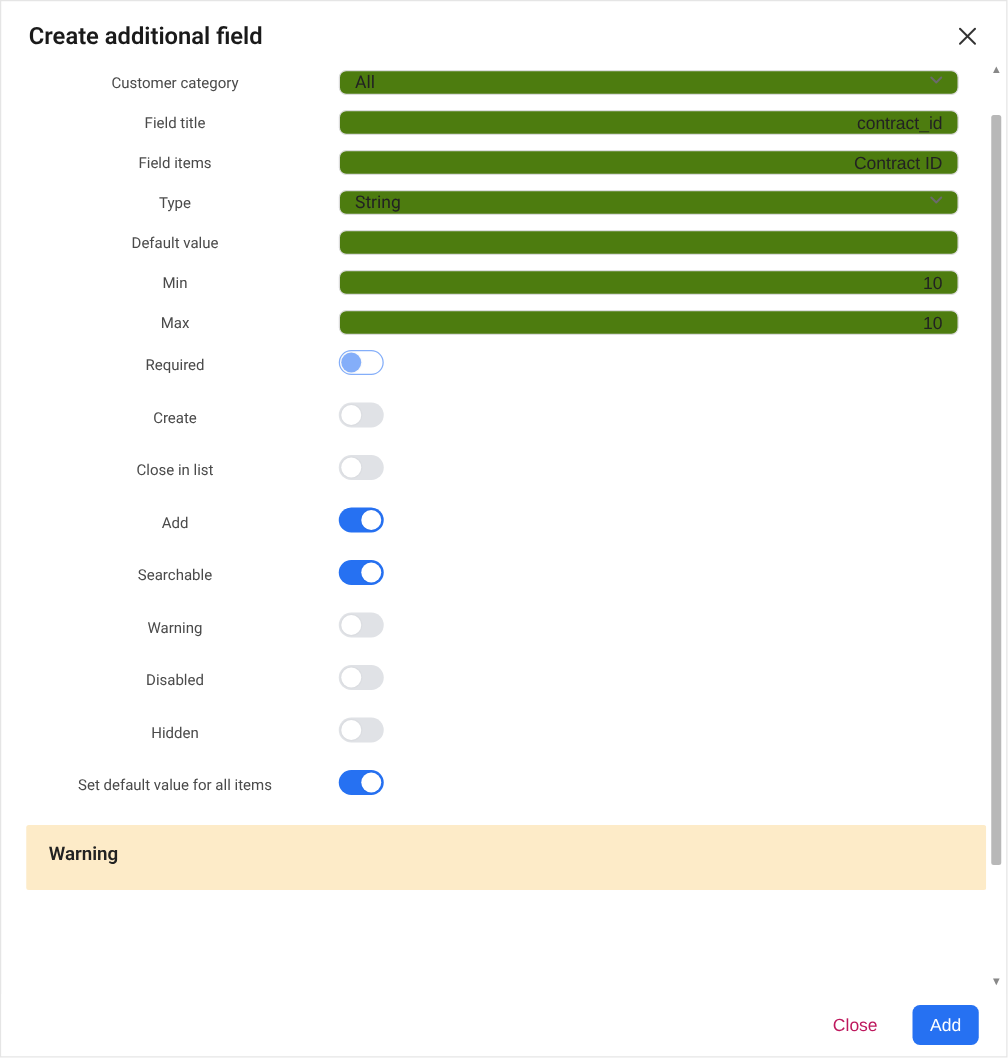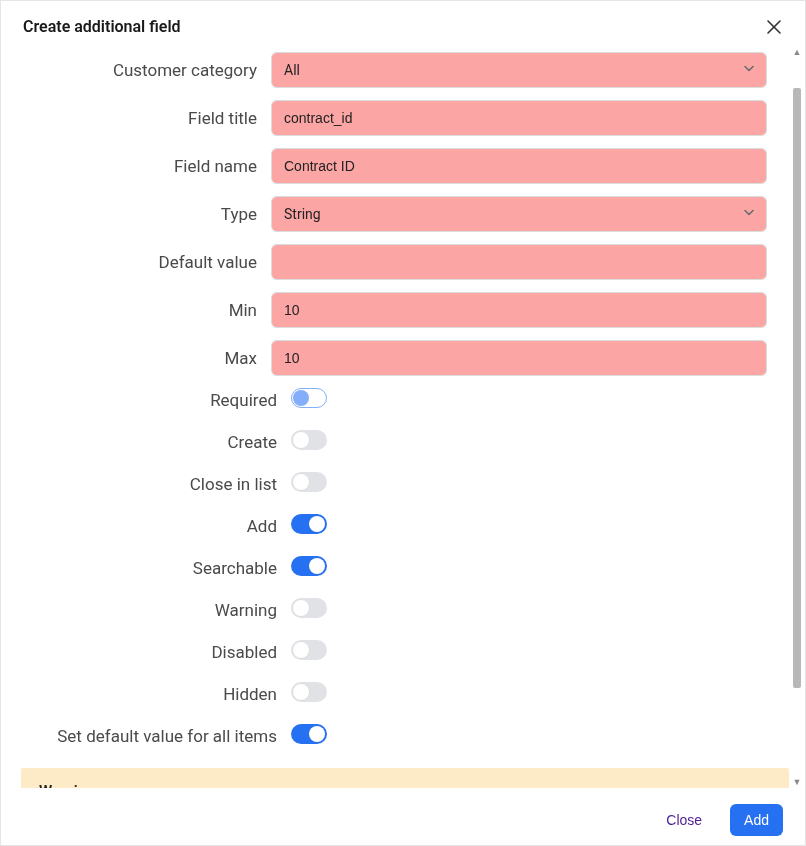--- a/index.html
+++ b/index.html
@@ -14,21 +14,21 @@
     background: #fff;
     position: relative;
   }
   .header {
     display: flex;
     align-items: center;
     justify-content: space-between;
     padding: 16px 22px 10px 22px;
   }
   .title {
-    font-size: 16px;
+    font-size: 19px;
     font-weight: 600;
   }
   .close-icon {
     cursor: pointer;
     color: #333;
   }
   .close-icon svg { display:block; }
   .body-wrap {
     position: relative;
     height: 742px;
@@ -77,37 +77,38 @@
   }
 
   .form-row {
     display: flex;
     align-items: center;
     margin-bottom: 12px;
     padding: 0 22px;
   }
   .form-row .label {
     width: 248px;
-    text-align: right;
-    font-size: 17px;
+    text-align: center;
+    font-size: 12px;
     color: #4a4a4a;
     padding-right: 14px;
   }
   .form-row .control {
     flex: 1;
   }
   input.text-input, .select {
     width: 100%;
-    height: 36px;
+    height: 20px;
     border: 1px solid #dcdcdc;
     border-radius: 6px;
     padding: 0 12px;
     font-size: 14px;
     color: #222;
-    background: #fca5a5;
+    background: #4d7c0f;
+    text-align: right;
   }
   .select {
     position: relative;
     display: flex;
     align-items: center;
     cursor: pointer;
     padding-right: 34px;
   }
   .select .chev {
     position: absolute;
@@ -174,27 +175,27 @@
     height: 32px;
     padding: 0 14px;
     border-radius: 6px;
     font-size: 14px;
     font-weight: 500;
     border: none;
     cursor: pointer;
   }
   .btn-close {
     background: transparent;
-    color: #4c1d95;
+    color: #be185d;
   }
   .btn-add {
     background: #2671f2;
     color: #fff;
   }
-  .form-row.toggle-row { margin-bottom: 18px; margin-left: 20px; }
+  .form-row.toggle-row { margin-bottom: 18px; }
   .spacer-top { height: 6px; }
 </style>
 </head>
 <body>
 
 <div class="header">
   <div class="title">Create additional field</div>
   <div class="close-icon">
     <svg width="18" height="18" viewBox="0 0 18 18" fill="none" stroke="currentColor" stroke-width="1.6" stroke-linecap="round">
       <line x1="3" y1="3" x2="15" y2="15"></line>
@@ -222,21 +223,21 @@
     </div>
 
     <div class="form-row">
       <div class="label">Field title</div>
       <div class="control">
         <input class="text-input" value="contract_id" style="">
       </div>
     </div>
 
     <div class="form-row">
-      <div class="label">Field name</div>
+      <div class="label">Field items</div>
       <div class="control">
         <input class="text-input" value="Contract ID" style="">
       </div>
     </div>
 
     <div class="form-row">
       <div class="label">Type</div>
       <div class="control">
         <div class="select">
           <span>String</span>

